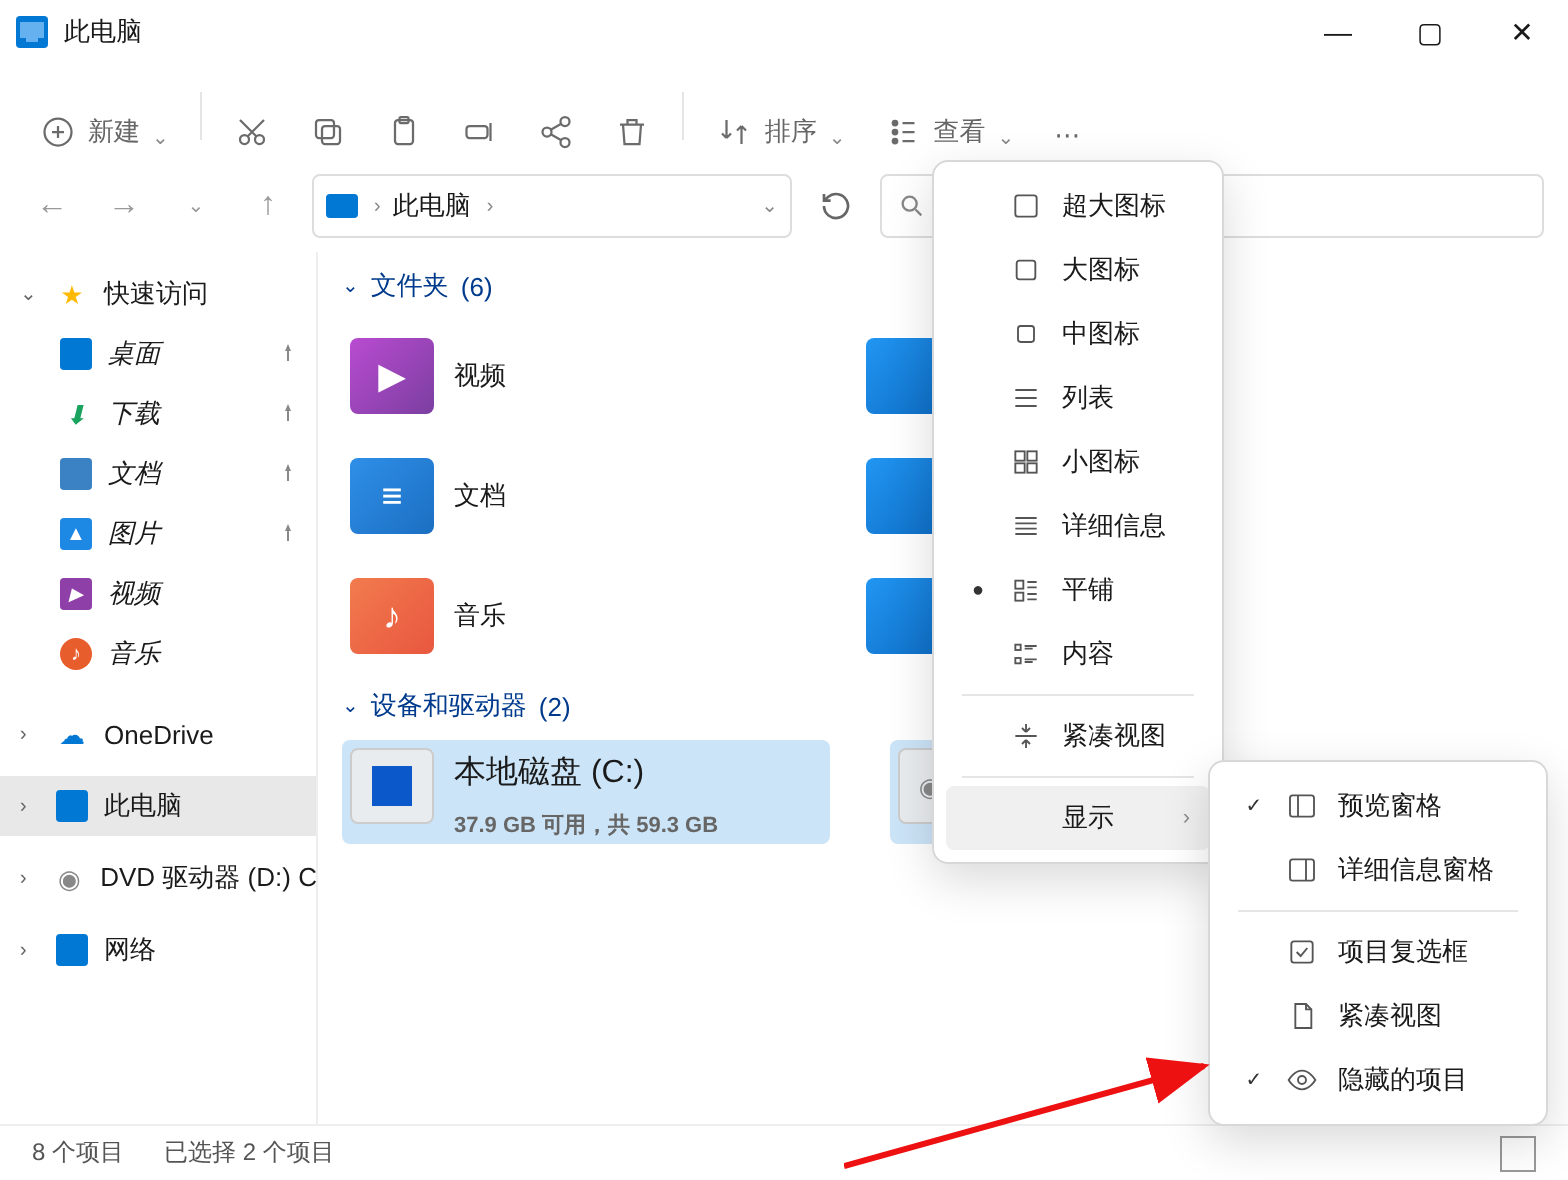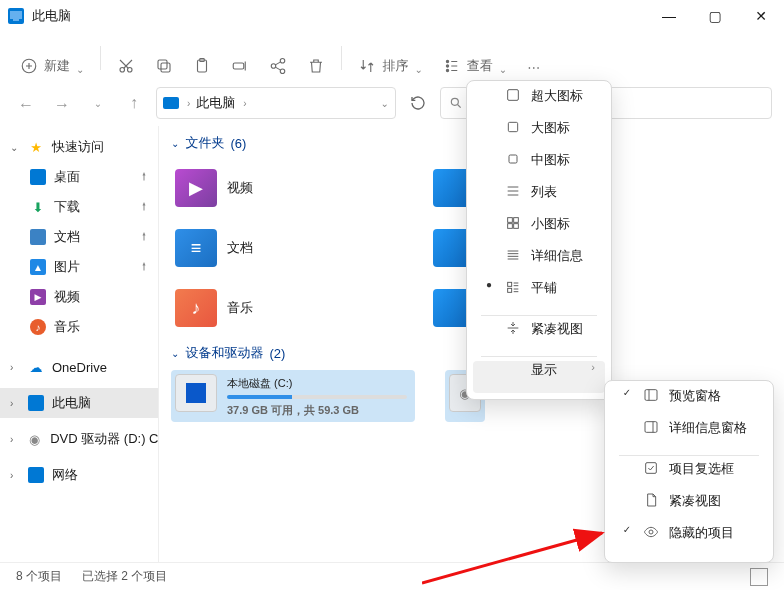--- a/index.html
+++ b/index.html
@@ -22,21 +22,21 @@
 .addr .pc-ic { width: 16px; height: 12px; background: #0078d4; border-radius: 2px; }
 .addr .crumb { font-size: 13px; }
 .addr .chv { color: #888; font-size: 10px; margin-left: 2px; }
 .addr .dd { margin-left: auto; color: #888; font-size: 10px; }
 .refresh { width: 28px; height: 28px; display: flex; align-items: center; justify-content: center; color: #666; }
 .search { flex: 1; height: 32px; border: 1px solid #ddd; border-radius: 4px; display: flex; align-items: center; padding: 0 8px; color: #888; }
 
 .body { display: flex; height: calc(100% - 32px - 52px - 42px - 28px); }
 .sidebar { width: 159px; border-right: 1px solid #eee; padding-top: 6px; overflow: hidden; }
 .side-item { display: flex; align-items: center; height: 30px; padding-left: 10px; gap: 8px; font-size: 13px; }
-.side-item.level2 { padding-left: 30px; }
+.side-item.level2 { padding-left: 30px; font-style: italic; }
 .side-item.sel { background: #e8e8e8; }
 .side-item .pin { margin-left: auto; margin-right: 8px; width: 12px; height: 12px; }
 .si-ic { width: 16px; height: 16px; display: flex; align-items: center; justify-content: center; }
 .side-expand { width: 10px; color: #666; font-size: 10px; }
 
 .content { flex: 1; padding: 8px 12px; overflow: hidden; }
 .sect { margin-bottom: 8px; }
 .sect-head { display: flex; align-items: center; gap: 6px; color: #003a8c; font-size: 13px; margin-bottom: 8px; }
 .sect-head .cnt { color: #003a8c; }
 .grid { display: flex; flex-wrap: wrap; gap: 4px 30px; }
@@ -44,31 +44,31 @@
 .f-ic { width: 42px; height: 38px; border-radius: 4px; display: flex; align-items: center; justify-content: center; color: #fff; font-size: 18px; }
 .f-ic.video { background: linear-gradient(135deg,#b94bd1,#7b3fa0); }
 .f-ic.doc { background: linear-gradient(135deg,#2f8fe8,#1b6fc2); }
 .f-ic.music { background: linear-gradient(135deg,#f27b4e,#e8573f); }
 .f-ic.blue { background: linear-gradient(135deg,#2196f3,#0d6bc2); }
 .drive { display: flex; gap: 10px; width: 244px; height: 52px; padding: 4px; border-radius: 4px; }
 .drive.sel { background: #cce4f7; }
 .d-ic { width: 42px; height: 38px; background: #e9ecef; border: 1px solid #ccc; border-radius: 4px; display: flex; align-items: center; justify-content: center; }
 .d-ic.win::before { content:''; width: 20px; height: 20px; background: #0a58ca; display: block; }
 .d-info { flex: 1; display: flex; flex-direction: column; gap: 4px; padding-top: 2px; }
-.d-name { font-size: 11px; }
+.d-name { font-size: 16px; }
 .d-bar { height: 12px; background: #ddd; border-radius: 2px; overflow: hidden; width: 180px; }
 .d-fill { height: 100%; background: #2f8fe8; }
 .d-txt { font-size: 11px; color: #666; font-weight: bold; }
 
 .status { height: 28px; border-top: 1px solid #eee; display: flex; align-items: center; padding: 0 16px; gap: 20px; font-size: 12px; color: #555; }
 .status .view-toggle { margin-left: auto; width: 18px; height: 18px; border: 1px solid #999; }
 
 .flyout { position: absolute; top: 80px; left: 466px; width: 146px; background: #fff; border: 1px solid #d8d8d8; border-radius: 8px; box-shadow: 0 8px 24px rgba(0,0,0,0.15); padding: 6px; z-index: 10; }
 .flyout2 { position: absolute; top: 380px; left: 604px; width: 170px; background: #fff; border: 1px solid #d8d8d8; border-radius: 8px; box-shadow: 0 8px 24px rgba(0,0,0,0.15); padding: 6px; z-index: 11; }
-.menu-item { height: 32px; display: flex; padding: 0 10px; gap: 10px; border-radius: 4px; font-size: 13px; }
+.menu-item { height: 32px; display: flex; align-items: center; padding: 0 10px; gap: 10px; border-radius: 4px; font-size: 13px; }
 .menu-item:hover, .menu-item.hov { background: #f0f0f0; }
 .menu-item .bullet { width: 12px; font-size: 10px; color: #333; text-align: center; }
 .menu-item .mic { width: 16px; height: 16px; stroke: #555; fill: none; stroke-width: 1.4; }
 .menu-item .arrow { margin-left: auto; color: #888; font-size: 11px; }
 .menu-sep { height: 1px; background: #e5e5e5; margin: 4px 8px; }
 
 .red-arrow { position: absolute; left: 422px; top: 523px; z-index: 12; pointer-events: none; }
 </style>
 </head>
 <body>
@@ -363,20 +363,30 @@
   <div class="menu-item">
       <span class="bullet">●</span>
       <svg class="mic" viewBox="0 0 24 24">
         <rect x="4" y="5" width="6" height="6"></rect>
         <path d="M13 6h7M13 10h7"></path>
         <rect x="4" y="14" width="6" height="6"></rect>
         <path d="M13 15h7M13 19h7"></path>
       </svg>
       <span>平铺</span>
     </div>
+  <div class="menu-item">
+      <span class="bullet"></span>
+      <svg class="mic" viewBox="0 0 24 24">
+        <rect x="4" y="5" width="4" height="4"></rect>
+        <path d="M11 6h9M11 8h6"></path>
+        <rect x="4" y="15" width="4" height="4"></rect>
+        <path d="M11 16h9M11 18h6"></path>
+      </svg>
+      <span>内容</span>
+    </div>
   <div class="menu-sep"></div>
   <div class="menu-item">
       <span class="bullet"></span>
       <svg class="mic" viewBox="0 0 24 24">
         <path d="M12 3v6m0 0l-3-3m3 3l3-3M12 21v-6m0 0l-3 3m3-3l3 3M4 12h16"></path>
       </svg>
       <span>紧凑视图</span>
     </div>
   <div class="menu-sep"></div>
   <div class="menu-item hov">

